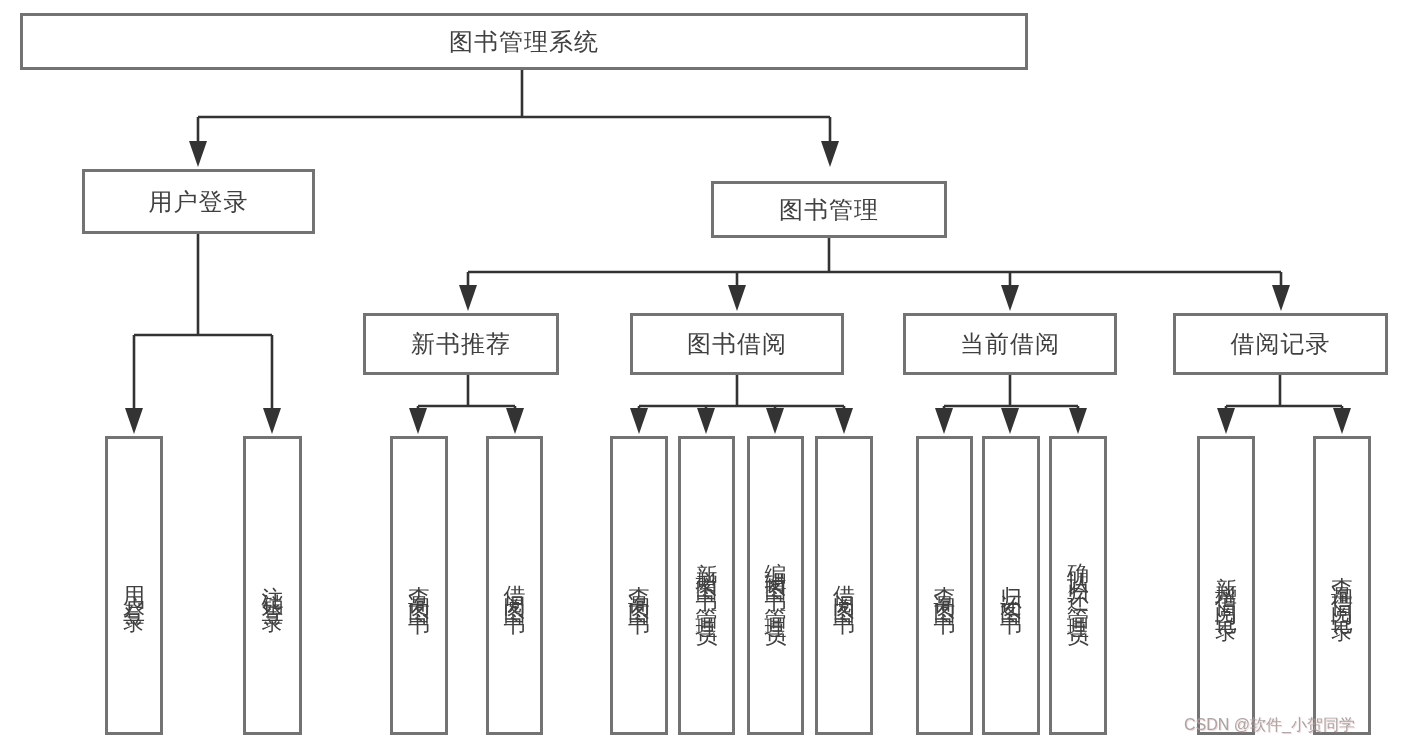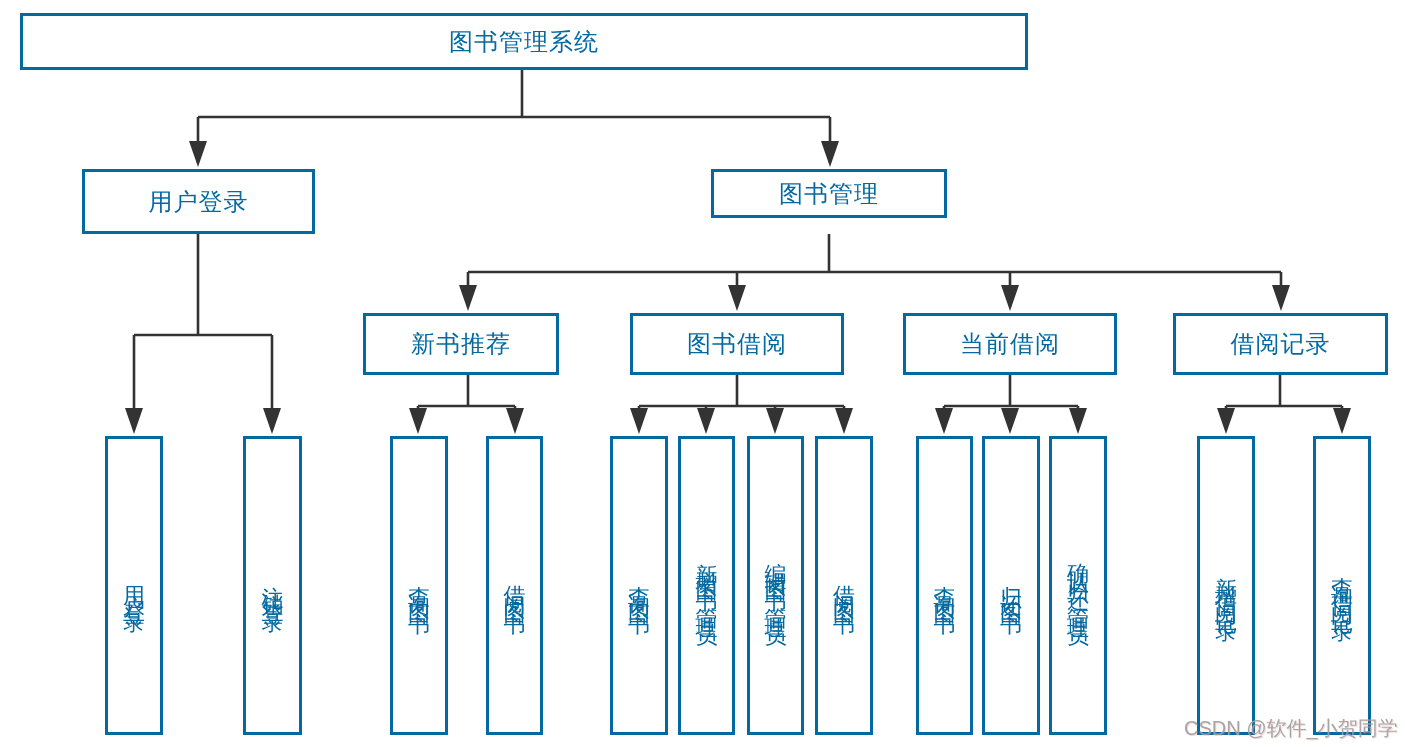--- a/index.html
+++ b/index.html
@@ -3,32 +3,32 @@
 <meta charset="utf-8">
 <style>
   html,body{margin:0;padding:0;background:#ffffff;}
   .canvas{
     position:relative;width:1405px;height:747px;background:#ffffff;overflow:hidden;
     font-family:"Liberation Sans","DejaVu Sans",sans-serif;
   }
   svg.connectors{position:absolute;left:0;top:0;}
   .node{
     position:absolute;box-sizing:border-box;background:#ffffff;
-    border:3px solid #0369a1;color:#0369a1;
+    border:3px solid #737373;color:#404040;
     display:flex;align-items:center;justify-content:center;
   }
   .hbox{font-size:24px;letter-spacing:1px;white-space:nowrap;}
   .vbox{
     writing-mode:vertical-rl;
     font-size:22px;letter-spacing:9px;line-height:1;
     white-space:nowrap;
   }
   .watermark{
     position:absolute;left:1184px;top:715px;z-index:5;
-    font-size:20px;color:rgba(160,160,160,0.92);
+    font-size:16px;color:rgba(160,160,160,0.92);
     text-shadow:1px 1px 0 rgba(230,120,120,0.28);
     white-space:nowrap;pointer-events:none;
   }
 </style>
 </head>
 <body>
 
 <div class="canvas">
 
   <svg class="connectors" width="1405" height="747" viewBox="0 0 1405 747" aria-hidden="true">
@@ -67,21 +67,21 @@
       <polygon points="1001,408 1019,408 1010,434"></polygon>
       <polygon points="1069,408 1087,408 1078,434"></polygon>
       <polygon points="1217,408 1235,408 1226,434"></polygon>
       <polygon points="1333,408 1351,408 1342,434"></polygon>
     </g>
   </svg>
 
   <div class="node hbox" style="left:20px;top:13px;width:1008px;height:57px;">图书管理系统</div>
 
   <div class="node hbox" style="left:82px;top:169px;width:233px;height:65px;">用户登录</div>
-  <div class="node hbox" style="left:711px;top:169px;width:236px;height:49px;">图书管理</div>
+  <div class="node hbox" style="left:711px;top:181px;width:236px;height:57px;">图书管理</div>
 
   <div class="node hbox" style="left:363px;top:313px;width:196px;height:62px;">新书推荐</div>
   <div class="node hbox" style="left:630px;top:313px;width:214px;height:62px;">图书借阅</div>
   <div class="node hbox" style="left:903px;top:313px;width:214px;height:62px;">当前借阅</div>
   <div class="node hbox" style="left:1173px;top:313px;width:215px;height:62px;">借阅记录</div>
 
   <div class="node vbox" style="left:105px;top:436px;width:58px;height:299px;">用户登录</div>
   <div class="node vbox" style="left:243px;top:436px;width:59px;height:299px;">注销登录</div>
 
   <div class="node vbox" style="left:390px;top:436px;width:58px;height:299px;">查询图书</div>

